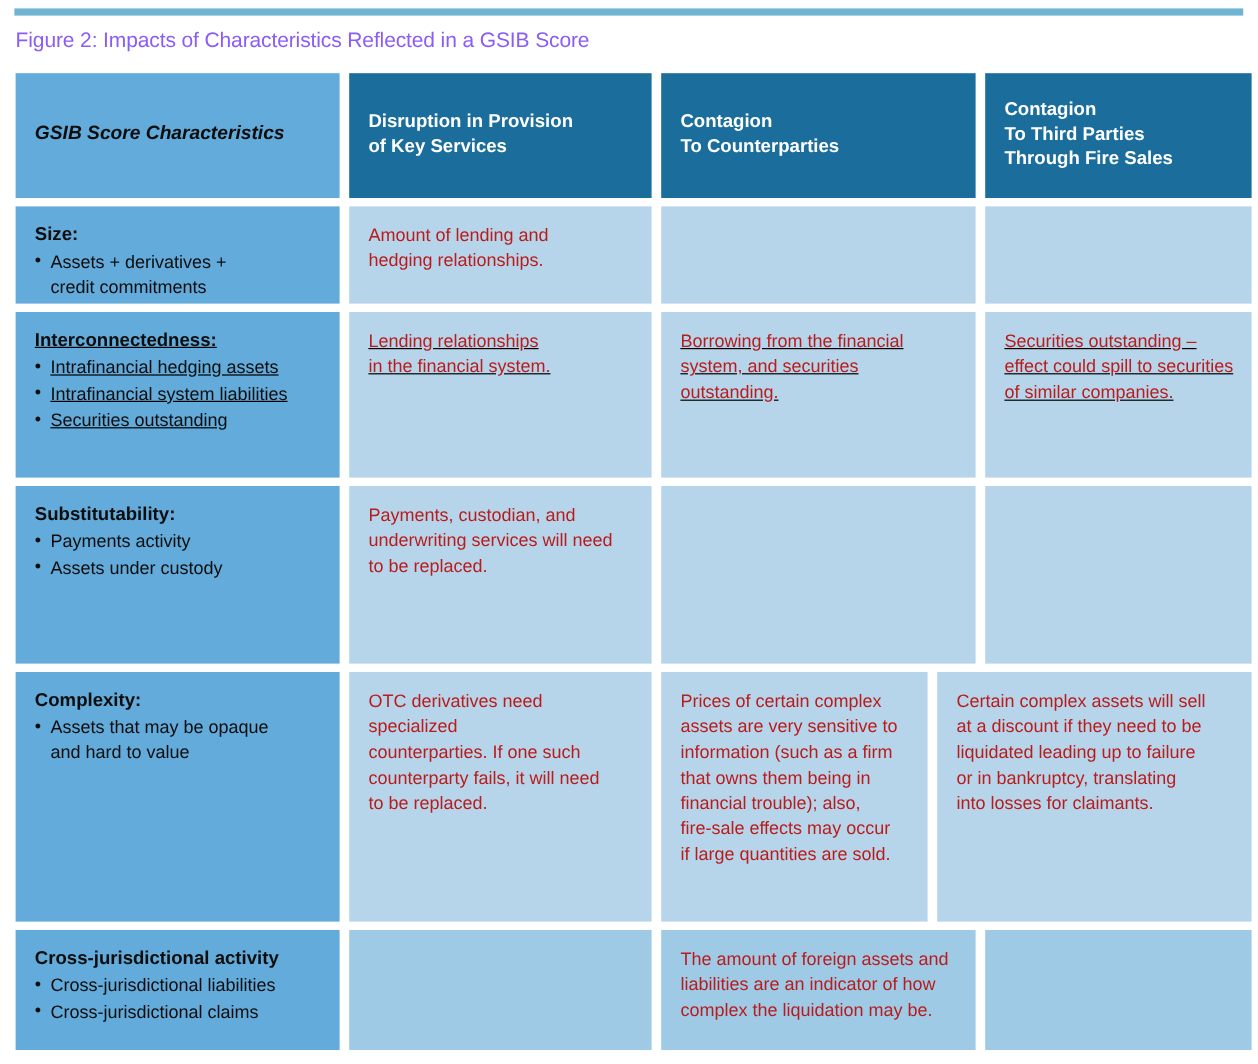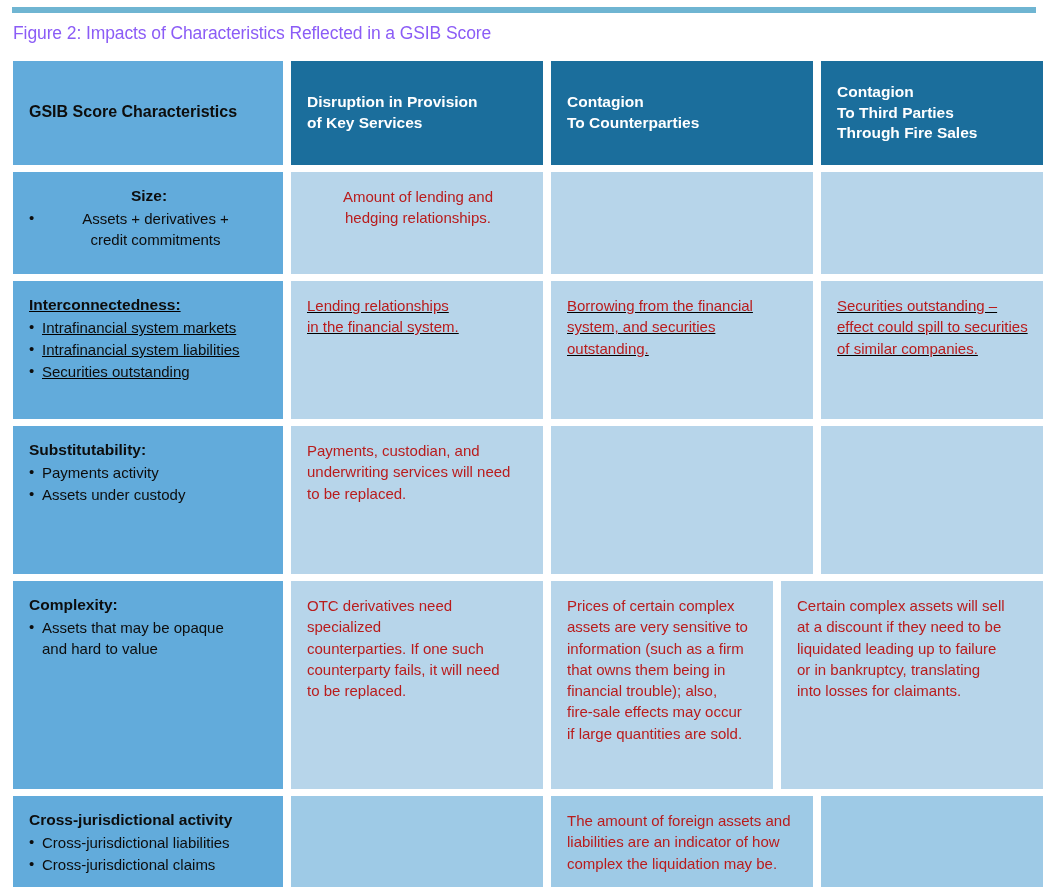--- a/index.html
+++ b/index.html
@@ -72,20 +72,21 @@
   .col-3 { width: 222px; flex: 0 0 222px; }
 
   
   .row-header .cell { display: flex; align-items: center; }
   .hdr-char {
     background: #62abdb;
     color: #0d0d0d;
     font-weight: bold;
     font-size: 16px;
     padding-bottom: 15px;
+    font-style: italic;
   }
   .hdr-dark {
     background: #1b6e9c;
     color: #ffffff;
     font-weight: bold;
     font-size: 15.5px;
     line-height: 1.34;
     padding-bottom: 12px;
   }
   .row-header { height: 104px; }
@@ -129,21 +130,21 @@
     font-size: 15px;
     line-height: 1.42;
     padding-top: 14px;
   }
   .body-cell.deep {
     background: #9ecae6;
   }
   .body-cell p { margin: 0; }
 
   
-  .row-size           { height: 102px; text-align: center; }
+  .row-size           { height: 81px; }
   .row-interconnected { height: 138px; text-decoration: underline; }
   .row-substitut      { height: 148px; }
   .row-complexity     { height: 208px; }
   .row-crossjuris     { height: 100px; }
 </style>
 </head>
 <body>
 
 <div id="page">
 
@@ -195,21 +196,21 @@
       </div>
       <div class="cell col-3 body-cell">
         <p></p>
       </div>
     </div>
 
     <div class="row row-interconnected">
       <div class="cell col-0 char-cell">
         <div class="char-title">Interconnectedness:</div>
         <ul class="char-list">
-          <li>Intrafinancial system markets</li>
+          <li>Intrafinancial hedging assets</li>
           <li>Intrafinancial system liabilities</li>
           <li>Securities outstanding</li>
         </ul>
       </div>
       <div class="cell col-1 body-cell">
         <p>Lending relationships<br>in the financial system.</p>
       </div>
       <div class="cell col-2 body-cell">
         <p>Borrowing from the financial<br>system, and securities<br>outstanding.</p>
       </div>

